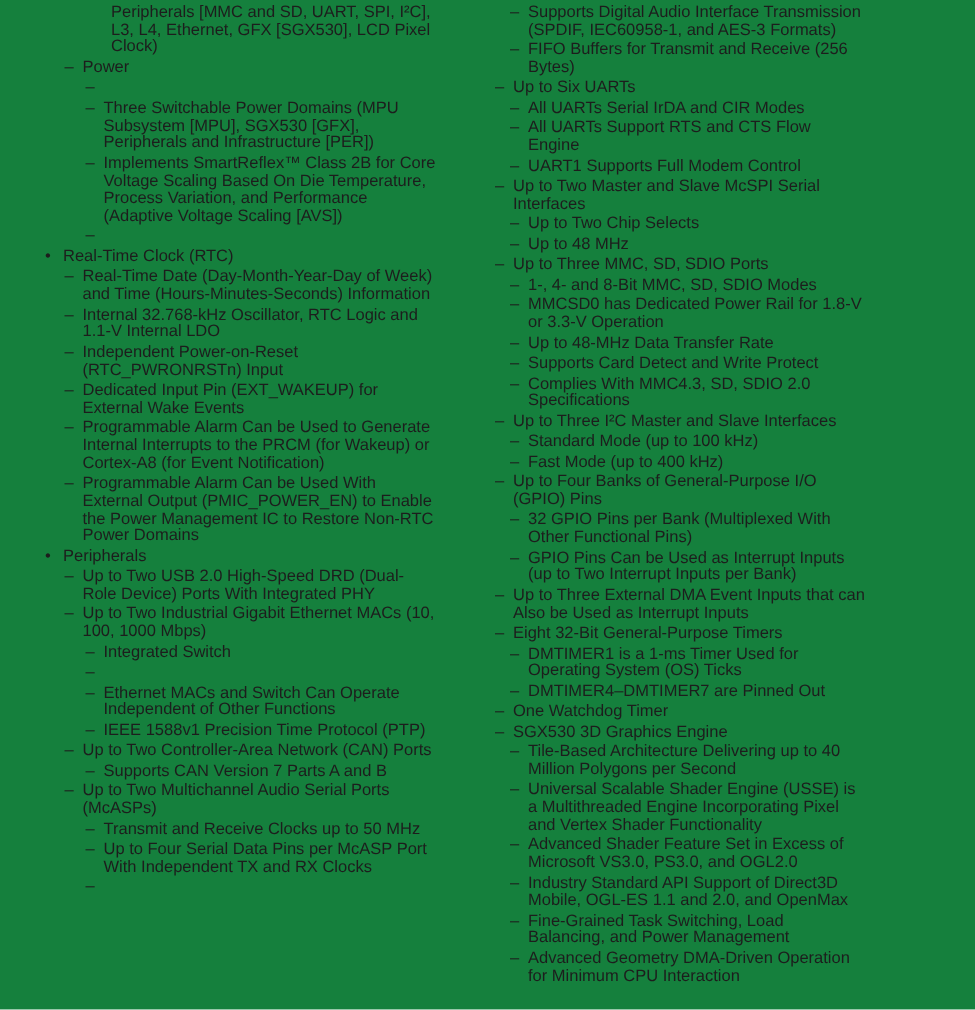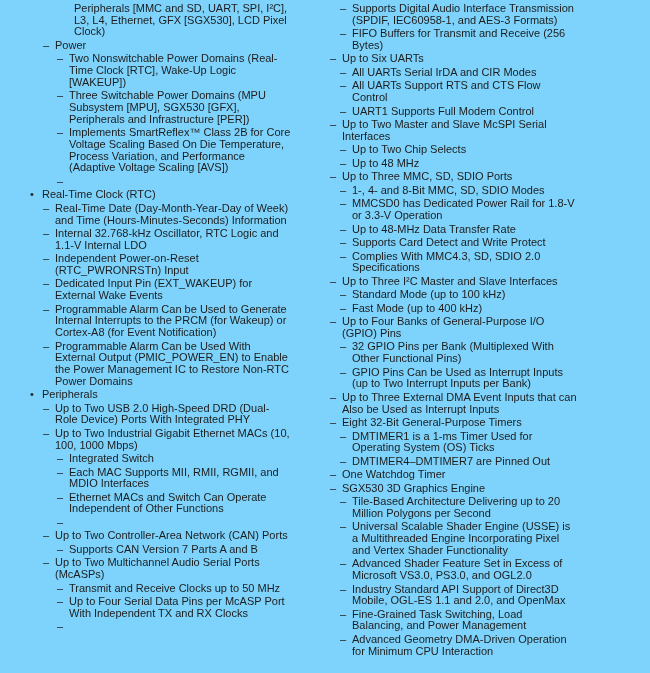--- a/index.html
+++ b/index.html
@@ -1,20 +1,20 @@
 <!DOCTYPE html>
 <html><head>
 <meta charset="utf-8">
 <style>
   html, body { margin: 0; padding: 0; background: #ffffff; }
   .page {
     position: relative;
     width: 650px;
     height: 673px;
-    background: #7dd3fc;
+    background: #15803d;
     overflow: hidden;
     font-family: "Liberation Sans", sans-serif;
     color: #1d1d1d;
   }
   .column {
     position: absolute;
     top: 3px;
     font-size: 11px;
     line-height: 11.7px;
     letter-spacing: 0;
@@ -54,23 +54,20 @@
         <span class="text">Peripherals [MMC and SD, UART, SPI, I²C],
 L3, L4, Ethernet, GFX [SGX530], LCD Pixel
 Clock)</span>
       </div>
       <div class="item lvl-2">
         <span class="marker">–</span>
         <span class="text">Power</span>
       </div>
       <div class="item lvl-3">
         <span class="marker">–</span>
-        <span class="text">Two Nonswitchable Power Domains (Real-
-Time Clock [RTC], Wake-Up Logic
-[WAKEUP])</span>
       </div>
       <div class="item lvl-3">
         <span class="marker">–</span>
         <span class="text">Three Switchable Power Domains (MPU
 Subsystem [MPU], SGX530 [GFX],
 Peripherals and Infrastructure [PER])</span>
       </div>
       <div class="item lvl-3">
         <span class="marker">–</span>
         <span class="text">Implements SmartReflex™ Class 2B for Core
@@ -131,30 +128,29 @@
         <span class="marker">–</span>
         <span class="text">Up to Two Industrial Gigabit Ethernet MACs (10,
 100, 1000 Mbps)</span>
       </div>
       <div class="item lvl-3">
         <span class="marker">–</span>
         <span class="text">Integrated Switch</span>
       </div>
       <div class="item lvl-3">
         <span class="marker">–</span>
-        <span class="text">Each MAC Supports MII, RMII, RGMII, and
-MDIO Interfaces</span>
       </div>
       <div class="item lvl-3">
         <span class="marker">–</span>
         <span class="text">Ethernet MACs and Switch Can Operate
 Independent of Other Functions</span>
       </div>
       <div class="item lvl-3">
         <span class="marker">–</span>
+        <span class="text">IEEE 1588v1 Precision Time Protocol (PTP)</span>
       </div>
       <div class="item lvl-2">
         <span class="marker">–</span>
         <span class="text">Up to Two Controller-Area Network (CAN) Ports</span>
       </div>
       <div class="item lvl-3">
         <span class="marker">–</span>
         <span class="text">Supports CAN Version 7 Parts A and B</span>
       </div>
       <div class="item lvl-2">
@@ -190,21 +186,21 @@
         <span class="marker">–</span>
         <span class="text">Up to Six UARTs</span>
       </div>
       <div class="item lvl-3">
         <span class="marker">–</span>
         <span class="text">All UARTs Serial IrDA and CIR Modes</span>
       </div>
       <div class="item lvl-3">
         <span class="marker">–</span>
         <span class="text">All UARTs Support RTS and CTS Flow
-Control</span>
+Engine</span>
       </div>
       <div class="item lvl-3">
         <span class="marker">–</span>
         <span class="text">UART1 Supports Full Modem Control</span>
       </div>
       <div class="item lvl-2">
         <span class="marker">–</span>
         <span class="text">Up to Two Master and Slave McSPI Serial
 Interfaces</span>
       </div>
@@ -290,21 +286,21 @@
       <div class="item lvl-2">
         <span class="marker">–</span>
         <span class="text">One Watchdog Timer</span>
       </div>
       <div class="item lvl-2">
         <span class="marker">–</span>
         <span class="text">SGX530 3D Graphics Engine</span>
       </div>
       <div class="item lvl-3">
         <span class="marker">–</span>
-        <span class="text">Tile-Based Architecture Delivering up to 20
+        <span class="text">Tile-Based Architecture Delivering up to 40
 Million Polygons per Second</span>
       </div>
       <div class="item lvl-3">
         <span class="marker">–</span>
         <span class="text">Universal Scalable Shader Engine (USSE) is
 a Multithreaded Engine Incorporating Pixel
 and Vertex Shader Functionality</span>
       </div>
       <div class="item lvl-3">
         <span class="marker">–</span>

